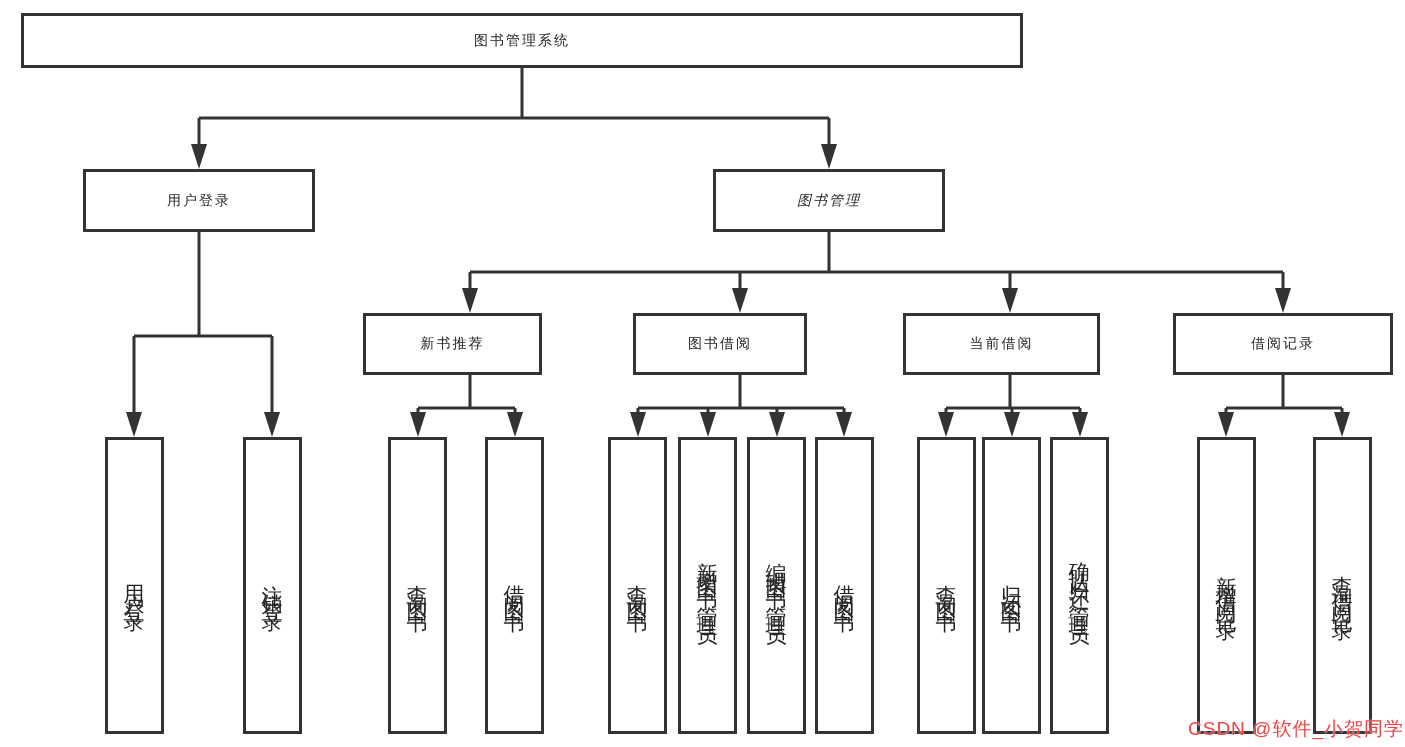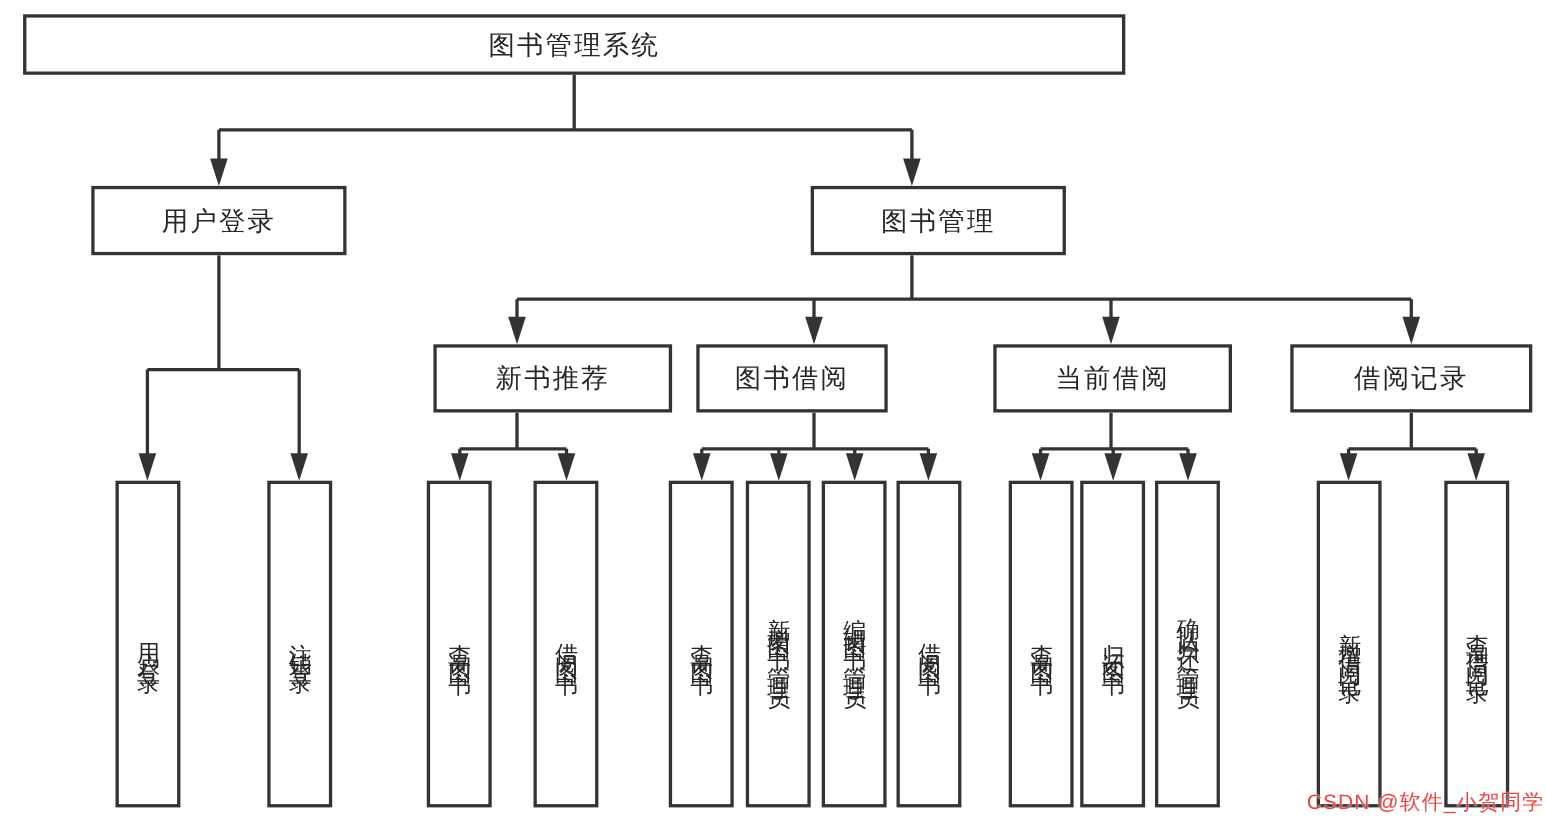--- a/index.html
+++ b/index.html
@@ -27,21 +27,21 @@
     position: absolute;
     box-sizing: border-box;
     border: 3px solid #333333;
     background: #ffffff;
     display: flex;
     align-items: center;
     justify-content: center;
     color: #262626;
   }
   .node.h-label {
-    font-size: 24px;
+    font-size: 14px;
     letter-spacing: 2px;
     white-space: nowrap;
   }
   .node.leaf span {
     writing-mode: vertical-rl;
     text-orientation: mixed;
     font-size: 21px;
     letter-spacing: 9px;
     line-height: 1;
     color: #262626;
@@ -103,31 +103,31 @@
     </g>
   </svg>
 
   <div class="node h-label" style="left:21px; top:13px; width:1002px; height:55px;">
     <span>图书管理系统</span>
   </div>
 
   <div class="node h-label" style="left:83px; top:169px; width:232px; height:63px;">
     <span>用户登录</span>
   </div>
-  <div class="node h-label" style="left:737px; top:169px; width:232px; height:63px;">
+  <div class="node h-label" style="left:713px; top:169px; width:232px; height:63px;font-style:italic;">
     <span>图书管理</span>
   </div>
 
-  <div class="node h-label" style="left:363px; top:313px; width:217px; height:62px;margin-left:31px;">
+  <div class="node h-label" style="left:363px; top:313px; width:179px; height:62px;">
     <span>新书推荐</span>
   </div>
   <div class="node h-label" style="left:633px; top:313px; width:174px; height:62px;">
     <span>图书借阅</span>
   </div>
-  <div class="node h-label" style="left:903px; top:313px; width:217px; height:62px;align-items:center;">
+  <div class="node h-label" style="left:903px; top:313px; width:197px; height:62px;align-items:center;">
     <span>当前借阅</span>
   </div>
   <div class="node h-label" style="left:1173px; top:313px; width:220px; height:62px;">
     <span>借阅记录</span>
   </div>
 
   <div class="node leaf" style="left:105px; top:437px; width:59px; height:297px;">
     <span>用户登录</span>
   </div>
   <div class="node leaf" style="left:243px; top:437px; width:59px; height:297px;">

